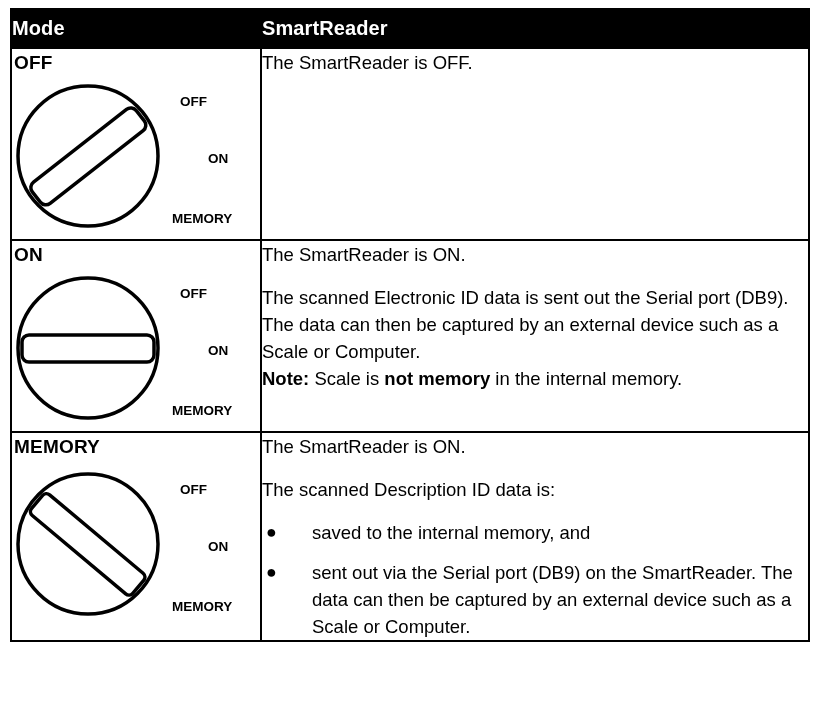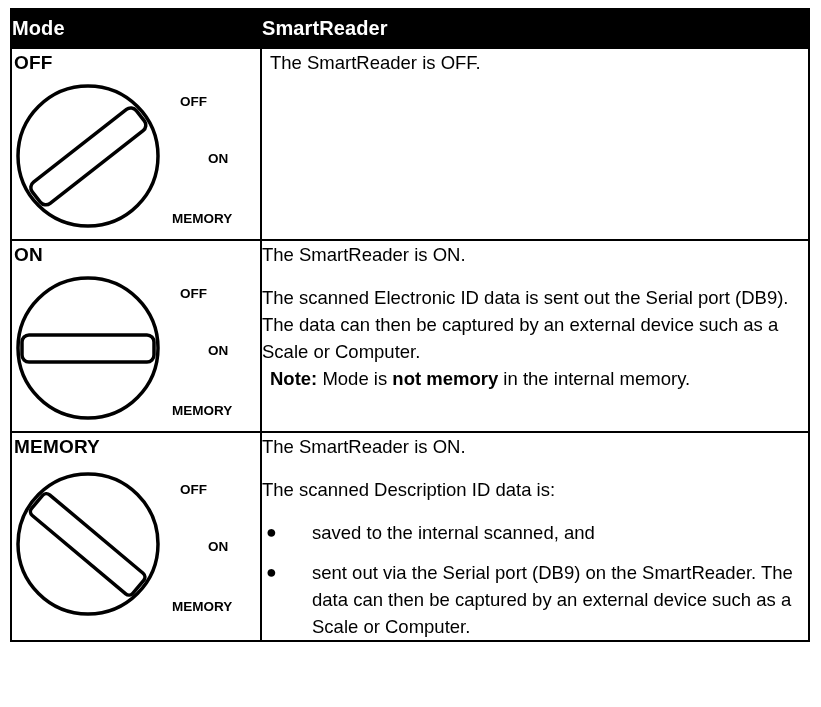--- a/index.html
+++ b/index.html
@@ -78,21 +78,21 @@
 
   
   .desc-cell {
     padding: 9px 10px 10px 12px;
     font-size: 18.5px;
     line-height: 27px;
   }
   .desc-cell p {
     margin: 0 0 16px 0;
   }
-  .desc-cell p:last-child { margin-bottom: 0; padding-left: 8px; }
+  .desc-cell p:last-child { margin-bottom: 0; }
   .desc-cell p.tight { margin-bottom: 0; }
   .desc-cell b { font-weight: bold; text-align: center; }
 
   ul.bullets {
     list-style: none;
     margin: 0;
     padding: 0;
   }
   ul.bullets li {
     position: relative;
@@ -153,21 +153,21 @@
               </g>
               <text x="168" y="29" font-family="Liberation Sans, sans-serif" font-size="13.5" font-weight="bold" fill="#000000">OFF</text>
               <text x="196" y="86" font-family="Liberation Sans, sans-serif" font-size="13.5" font-weight="bold" fill="#000000">ON</text>
               <text x="160" y="146" font-family="Liberation Sans, sans-serif" font-size="13.5" font-weight="bold" fill="#000000">MEMORY</text>
             </svg>
           </div>
         </td>
         <td class="desc-cell">
           <p>The SmartReader is ON.</p>
           <p class="tight">The scanned Electronic ID data is sent out the Serial port (DB9).  The data can then be captured by an external device such as a Scale or Computer.</p>
-          <p class="tight"><b>Note:</b><span> Mode is </span><b>not memory</b><span> in the internal memory.</span></p>
+          <p class="tight"><b>Note:</b><span> Scale is </span><b>not memory</b><span> in the internal memory.</span></p>
         </td>
       </tr>
 
       <tr>
         <td class="mode-cell">
           <div class="mode-name">MEMORY</div>
           <div class="dial-wrap">
             <svg class="dial-svg" width="232" height="172" viewBox="0 0 232 172">
               <circle cx="76" cy="83" r="70" fill="#ffffff" stroke="#000000" stroke-width="3.5"></circle>
               <g transform="rotate(40 76 83)">
@@ -176,21 +176,21 @@
               <text x="168" y="33" font-family="Liberation Sans, sans-serif" font-size="13.5" font-weight="bold" fill="#000000">OFF</text>
               <text x="196" y="90" font-family="Liberation Sans, sans-serif" font-size="13.5" font-weight="bold" fill="#000000">ON</text>
               <text x="160" y="150" font-family="Liberation Sans, sans-serif" font-size="13.5" font-weight="bold" fill="#000000">MEMORY</text>
             </svg>
           </div>
         </td>
         <td class="desc-cell">
           <p>The SmartReader is ON.</p>
           <p>The scanned Description ID data is:</p>
           <ul class="bullets">
-            <li><span class="bullet-dot">●</span><span>saved to the internal scanned, and</span></li>
+            <li><span class="bullet-dot">●</span><span>saved to the internal memory, and</span></li>
             <li><span class="bullet-dot">●</span><span>sent out via the Serial port (DB9) on the SmartReader.  The data can then be captured by an external device such as a Scale or Computer.</span></li>
           </ul>
         </td>
       </tr>
 
     </tbody>
   </table>
 
 </div>
 

